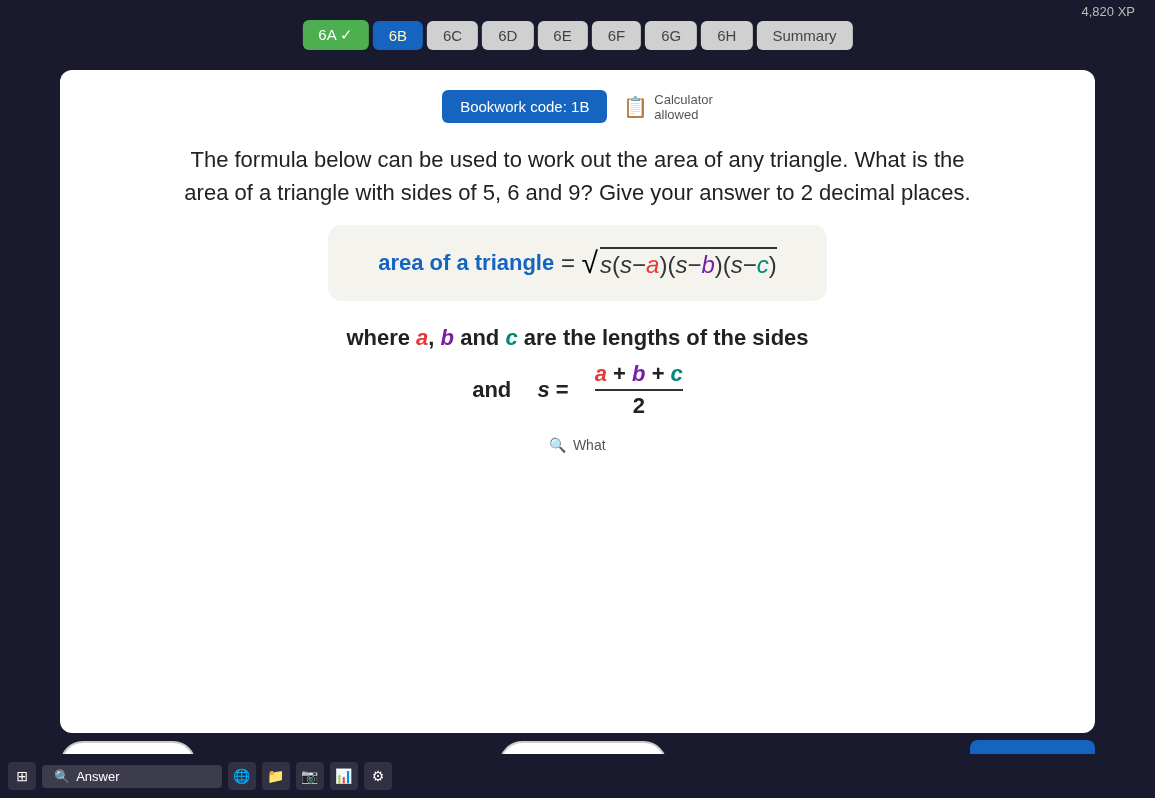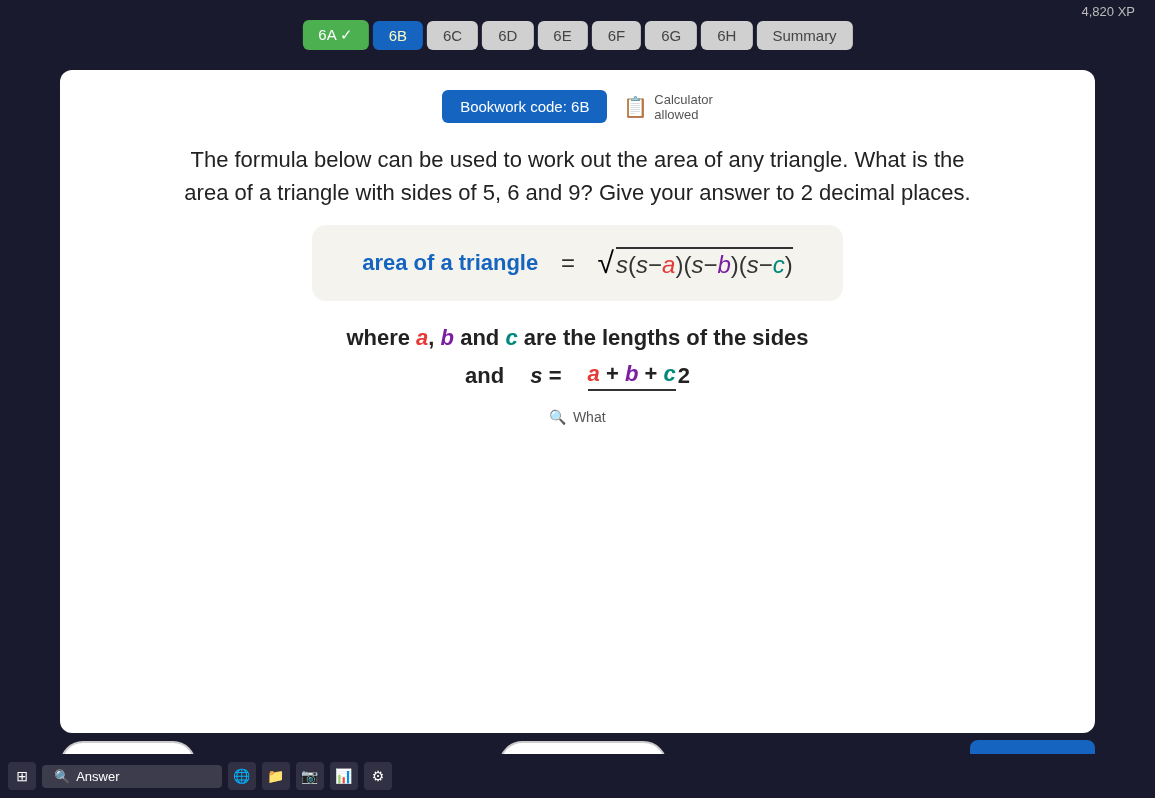--- a/index.html
+++ b/index.html
@@ -121,21 +121,20 @@
     }
 
     
     .formula-box {
       background: #f5f3ee;
       border-radius: 14px;
       padding: 22px 50px;
       margin-bottom: 24px;
       display: flex;
       align-items: center;
-      gap: 16px;
     }
 
     .formula-label {
       font-size: 22px;
       font-weight: 700;
       color: #1565c0;
     }
 
     .formula-equals {
       font-size: 24px;
@@ -178,21 +177,21 @@
       color: #222;
       text-align: center;
       display: flex;
       align-items: center;
       gap: 10px;
       margin-bottom: 12px;
     }
 
     .fraction {
       display: inline-flex;
-      flex-direction: row;
+      flex-direction: column;
       align-items: center;
       gap: 2px;
     }
 
     .fraction-num {
       font-size: 22px;
       font-weight: 700;
       border-bottom: 2.5px solid #333;
       padding-bottom: 2px;
     }
@@ -321,21 +320,21 @@
   <div class="nav-tab">6E</div>
   <div class="nav-tab">6F</div>
   <div class="nav-tab">6G</div>
   <div class="nav-tab">6H</div>
   <div class="nav-tab">Summary</div>
 </div>
 
 <div class="main-card">
 
   <div class="bookwork-bar">
-    <div class="bookwork-code">Bookwork code: 6B</div>
+    <div class="bookwork-code">Bookwork code: 1B</div>
     <div class="calculator-info">
       <span class="calc-icon">📋</span>
       <div>
         <div>Calculator</div>
         <div>allowed</div>
       </div>
     </div>
   </div>
 
   <div class="question-text">The formula below can be used to work out the area of any triangle. What is the area of a triangle with sides of 5, 6 and 9? Give your answer to 2 decimal places.</div>

